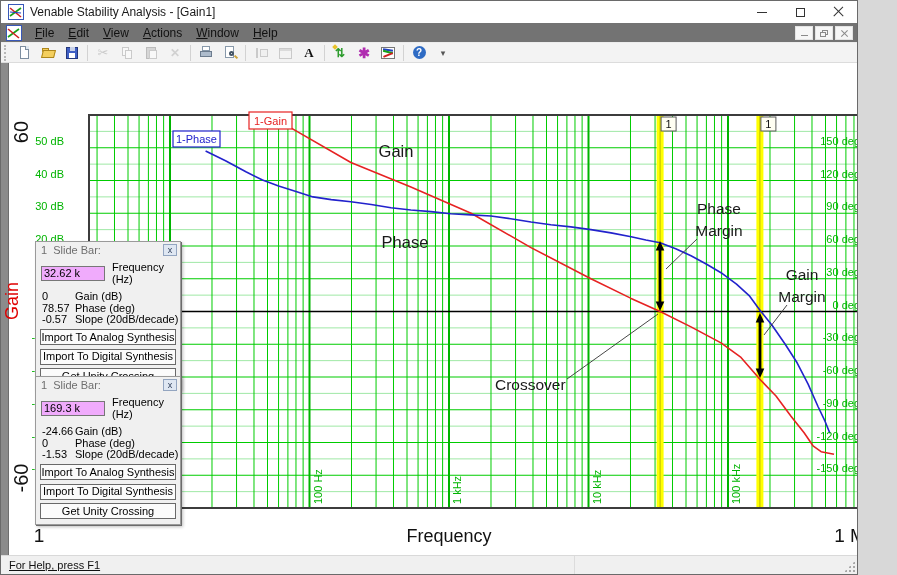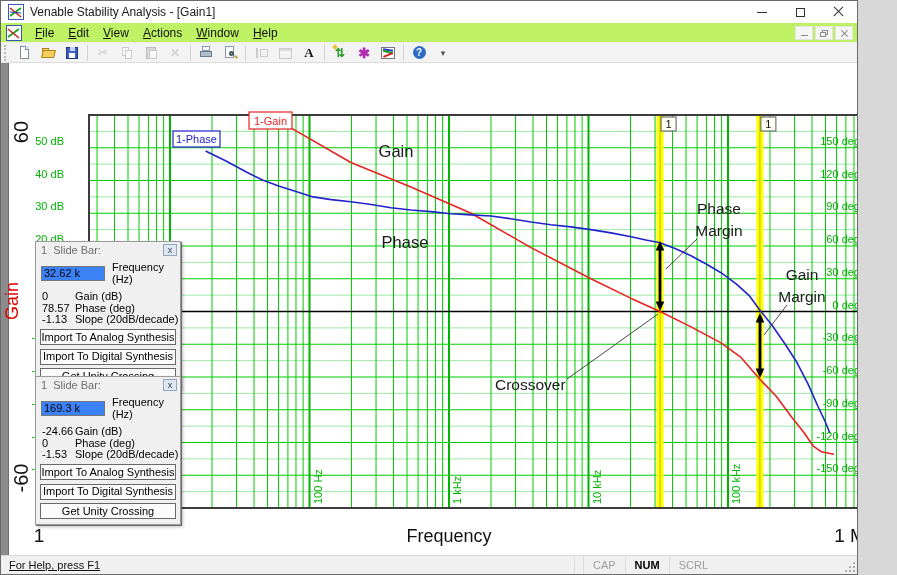--- a/index.html
+++ b/index.html
@@ -10,21 +10,21 @@
   .titlebar{position:absolute;left:0;top:0;width:100%;height:22px;background:#fff;display:flex;align-items:center;}
   .app-icon{width:16px;height:16px;margin:0 6px 0 7px;flex:0 0 auto;}
   .title-text{font-size:12px;color:#1a1a1a;flex:1 1 auto;white-space:pre;}
   .winbtn{width:38px;height:22px;display:flex;align-items:center;justify-content:center;flex:0 0 auto;}
   .winbtn .min{width:10px;height:1px;background:#333;}
   .winbtn .max{width:9px;height:9px;border:1px solid #333;}
   .winbtn .x1,.winbtn .x2{position:absolute;width:13px;height:1.4px;background:#333;}
   .winbtn .x1{transform:rotate(45deg);} .winbtn .x2{transform:rotate(-45deg);}
   .winbtn{position:relative;}
   
-  .menubar{position:absolute;left:0;top:22px;width:100%;height:20px;background:#bef264;display:flex;align-items:center;border-bottom:1px solid #ececec;}
+  .menubar{position:absolute;left:0;top:22px;width:100%;height:20px;background:#737373;display:flex;align-items:center;border-bottom:1px solid #ececec;}
   .menubar .app-icon{margin:0 6px 0 5px;}
   .menu-item{display:inline-block;padding:2px 7px;font-size:12px;color:#111;}
   .menu-item::first-letter{text-decoration:underline;}
   .mdi-group{margin-left:auto;display:flex;margin-right:4px;}
   .mdi{position:relative;width:18px;height:14px;margin-left:2px;border:1px solid #e3e3e3;background:#f6f6f6;}
   .mdi .min{position:absolute;left:5px;bottom:3px;width:7px;height:1px;background:#8a8a8a;}
   .mdi .r1{position:absolute;left:6px;top:3px;width:6px;height:5px;border:1px solid #8a8a8a;}
   .mdi .r2{position:absolute;left:4px;top:5px;width:6px;height:5px;border:1px solid #8a8a8a;background:#f6f6f6;}
   .mdi .x1,.mdi .x2{position:absolute;left:4px;top:6px;width:9px;height:1.2px;background:#8a8a8a;}
   .mdi .x1{transform:rotate(45deg);} .mdi .x2{transform:rotate(-45deg);}
@@ -76,21 +76,21 @@
   #bode-svg{position:absolute;left:0;top:0;}
   svg text{font-family:"Liberation Sans",sans-serif;}
   
   .dlg{position:absolute;width:146px;background:#f0f0f0;border:1px solid #9a9a9a;
        box-shadow:1px 1px 0 #6b6b6b,2px 2px 3px rgba(0,0,0,.25);z-index:6;font-size:11px;color:#000;}
   .dlg-a{left:34px;top:240px;} .dlg-b{left:34px;top:375px;}
   .dlg-title{height:16px;line-height:16px;padding:0 5px;color:#6e6e6e;white-space:pre;}
   .dlg-close{position:absolute;top:2px;right:3px;width:14px;height:12px;background:#dfe7f2;border:1px solid #93a5c0;
              color:#33425e;font-size:9px;line-height:10px;text-align:center;}
   .dlg-freq{display:flex;align-items:center;margin:3px 0 0 5px;}
-  .dlg-input{width:64px;height:15px;border:1px solid #777;background:#3b82f6;font-size:11px;padding:0 2px;
+  .dlg-input{width:64px;height:15px;border:1px solid #777;background:#f0abfc;font-size:11px;padding:0 2px;
              font-family:"Liberation Sans",sans-serif;}
   .dlg-freq-label{margin-left:7px;}
   .dlg-rows{margin:6px 0 0 0;}
   .dlg-row{display:flex;line-height:11.5px;}
   .dlg-val{width:39px;padding-left:6px;}
   .dlg-btn{display:block;width:136px;margin:3.5px auto 0;height:16px;border:1px solid #696969;background:#fbfbfb;
            font-size:11px;line-height:13px;text-align:center;font-family:"Liberation Sans",sans-serif;padding:0;}
   .dlg-btn:last-child{margin-bottom:5px;}
   
   .statusbar{position:absolute;left:0;bottom:0;width:100%;height:19px;background:#f0f0f0;border-top:1px solid #d9d9d9;font-size:11px;color:#111;}
@@ -429,21 +429,21 @@
     <div class="dlg-rows">
       <div class="dlg-row">
           <span class="dlg-val">0</span>
           <span>Gain (dB)</span>
         </div>
       <div class="dlg-row">
           <span class="dlg-val">78.57</span>
           <span>Phase (deg)</span>
         </div>
       <div class="dlg-row">
-          <span class="dlg-val">-1.13</span>
+          <span class="dlg-val">-0.57</span>
           <span>Slope (20dB/decade)</span>
         </div>
     </div>
     <button class="dlg-btn">Import To Analog Synthesis</button>
     <button class="dlg-btn">Import To Digital Synthesis</button>
     <button class="dlg-btn">Get Unity Crossing</button>
   </div>
 
   <div class="dlg dlg-b">
     <div class="dlg-title">1  Slide Bar:</div>
@@ -467,21 +467,16 @@
         </div>
     </div>
     <button class="dlg-btn">Import To Analog Synthesis</button>
     <button class="dlg-btn">Import To Digital Synthesis</button>
     <button class="dlg-btn">Get Unity Crossing</button>
   </div>
 
   <div class="statusbar">
     <span class="status-msg">For Help, press F1</span>
     <span class="status-pad"></span>
-    <span class="status-cells" id="status-cells">
-        <span class="status-cell inactive">CAP</span>
-        <span class="status-cell active">NUM</span>
-        <span class="status-cell inactive">SCRL</span>
-      </span>
     <span class="grip"></span>
   </div>
 
 </div>
 
 </body></html>

